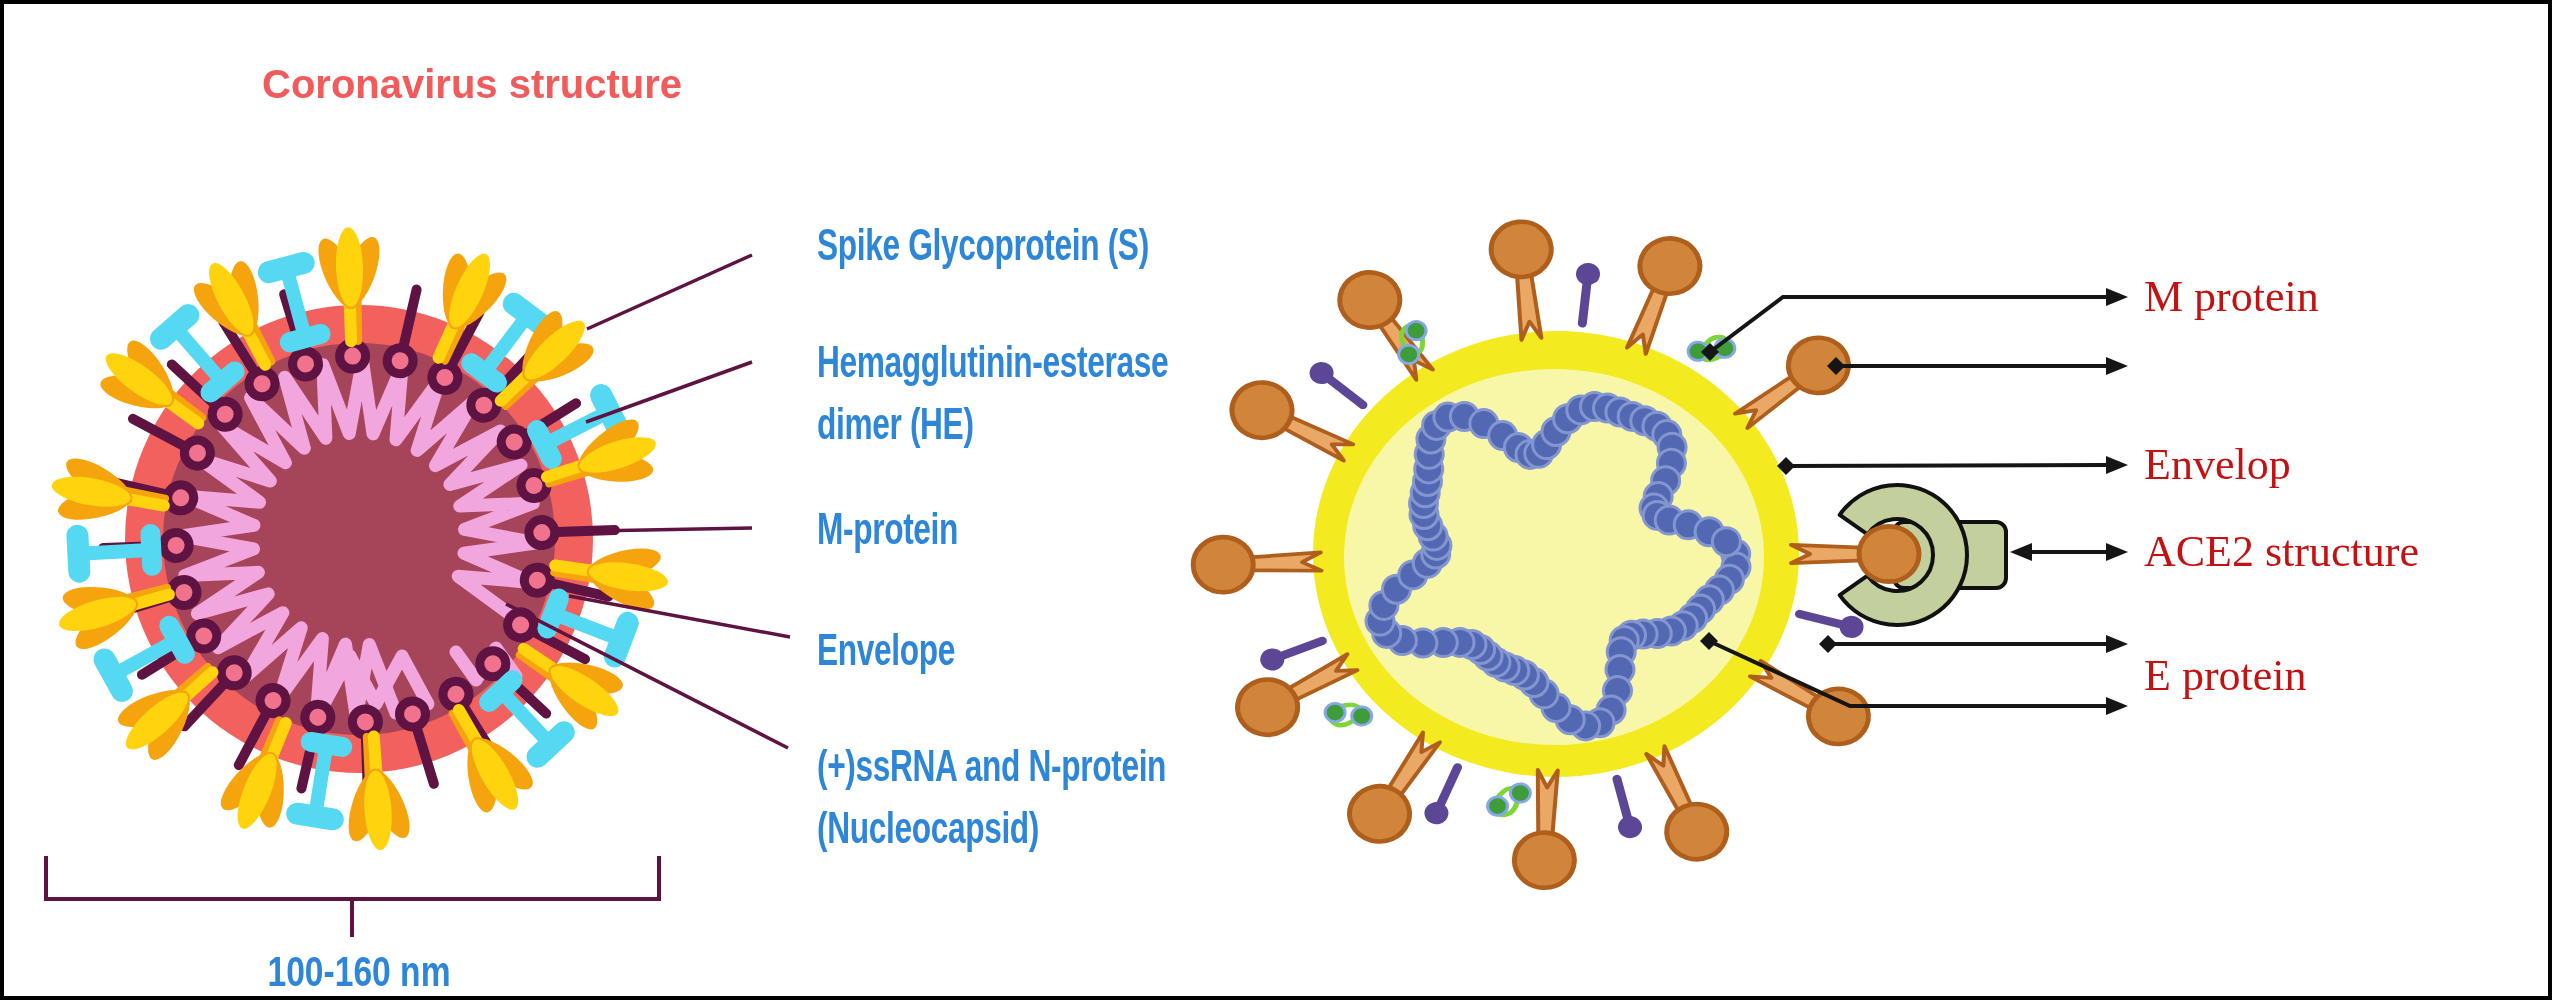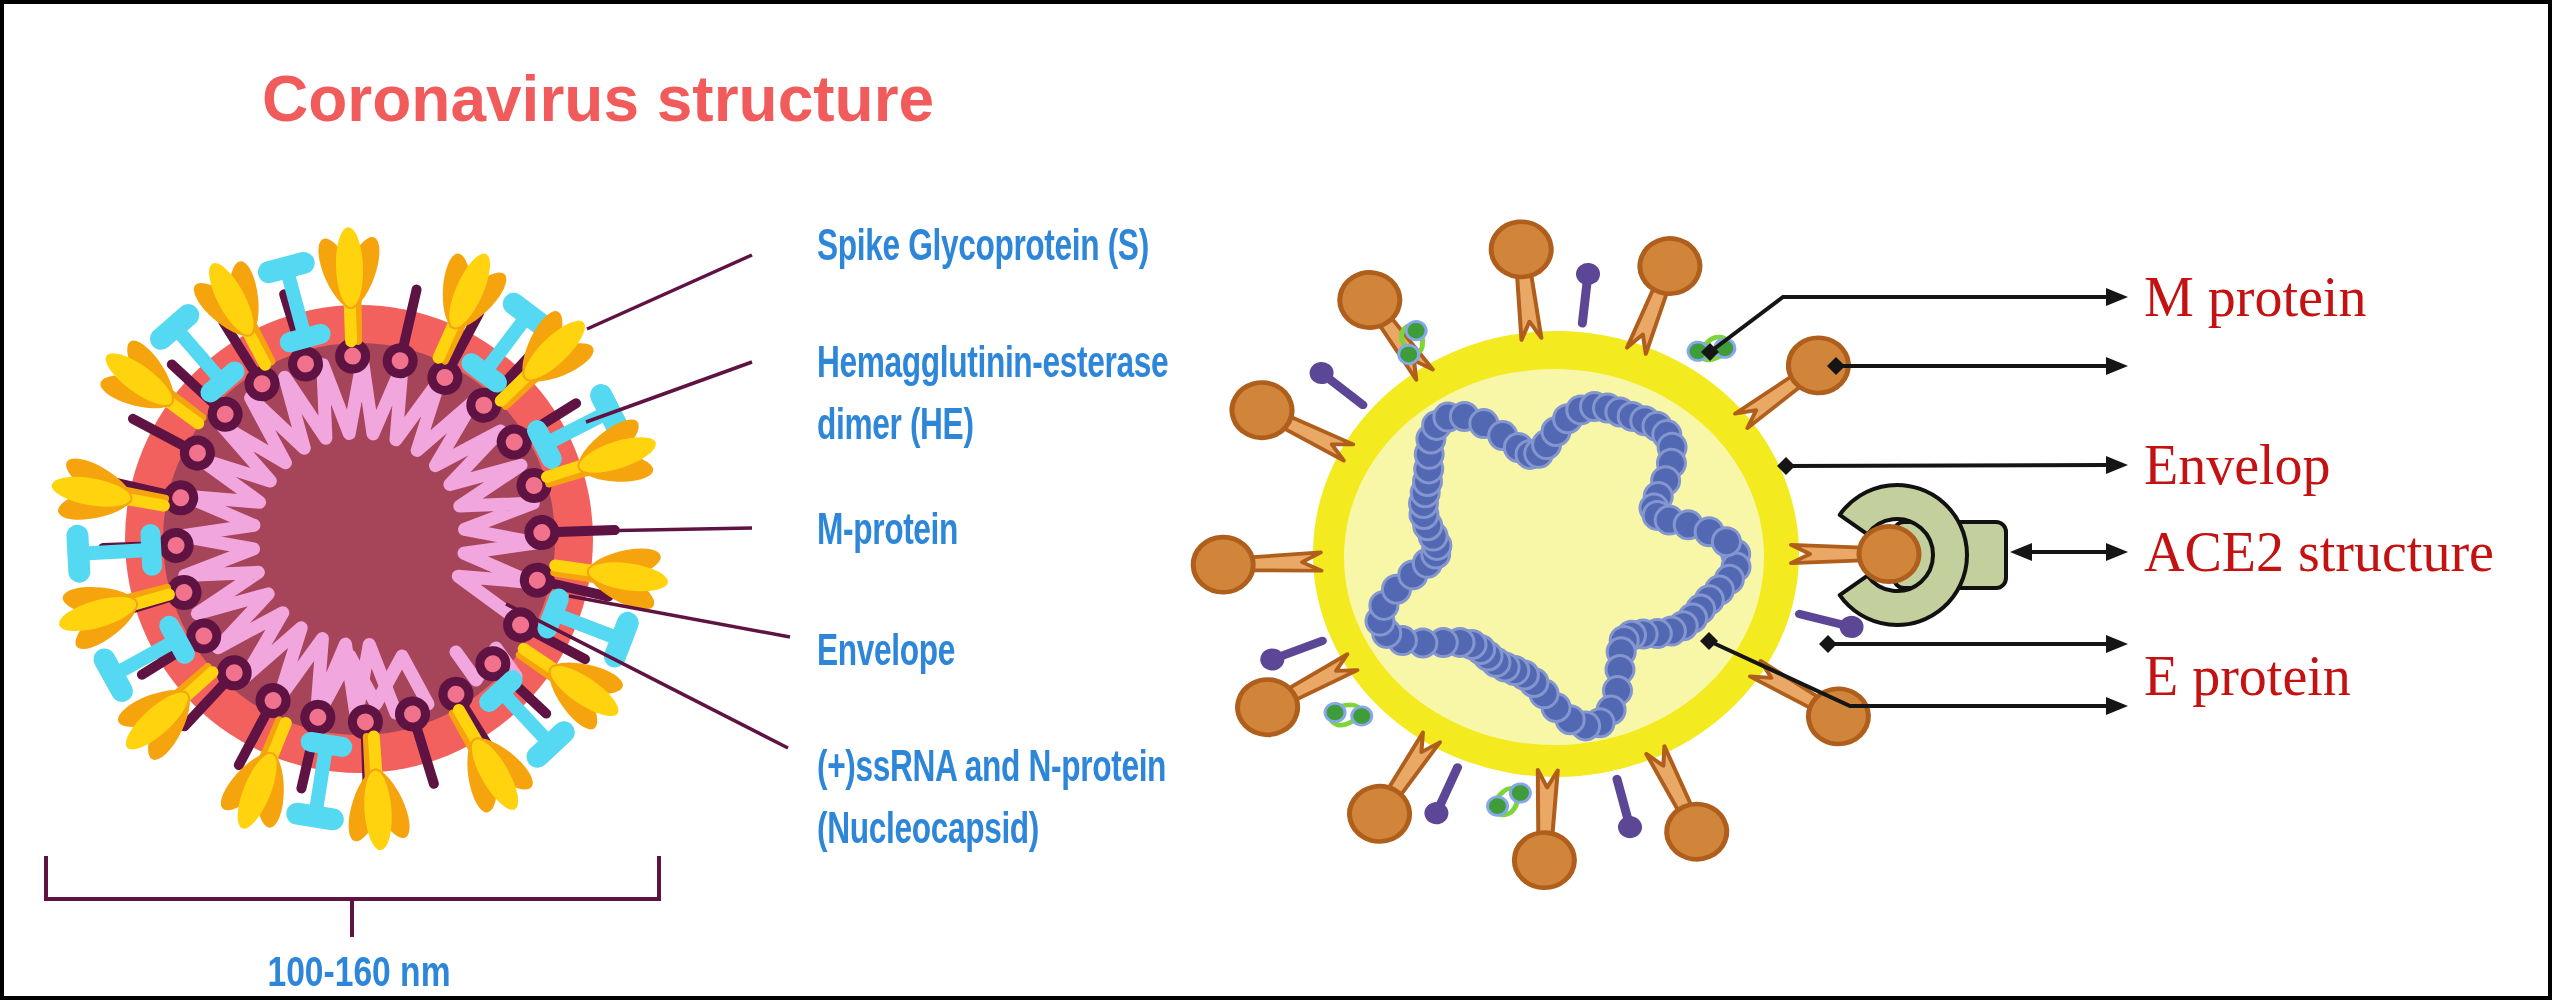--- a/index.html
+++ b/index.html
@@ -4,37 +4,37 @@
 <style>
   html,body{margin:0;padding:0;background:#fff;}
   .canvas{
     position:relative;width:2552px;height:1000px;background:#ffffff;
     box-sizing:border-box;border:4px solid #000;overflow:hidden;
     font-family:"Liberation Sans", sans-serif;
   }
   #diagram{position:absolute;left:0;top:0;}
   .page-title{
     position:absolute;left:258px;top:58px;
-    font-size:64px;font-weight:bold;color:#F15B5B;letter-spacing:0px;
+    font-size:40px;font-weight:bold;color:#F15B5B;letter-spacing:0px;
     font-family:"Liberation Sans", sans-serif;white-space:nowrap;
   }
   .llabel{
     position:absolute;left:813px;color:#2E86D9;font-weight:bold;
     font-size:44px;line-height:62px;white-space:pre-line;
     transform:scaleX(0.72);transform-origin:0 0;letter-spacing:-0.5px;
     font-family:"Liberation Sans", sans-serif;
   }
   .size-label{
     position:absolute;left:205px;width:300px;top:944px;text-align:center;
     color:#2E86D9;font-weight:bold;font-size:42px;
     transform:scaleX(0.8);transform-origin:50% 0;
     font-family:"Liberation Sans", sans-serif;white-space:nowrap;
   }
   .rlabel{
-    position:absolute;left:2140px;color:#C41212;font-size:56px;line-height:48px;
+    position:absolute;left:2140px;color:#C41212;font-size:44px;line-height:48px;
     font-family:"Liberation Serif", serif;white-space:nowrap;
   }
   
   .ring{fill:#F2615D;}
   .core{fill:#A64459;}
   .squig{fill:none;stroke:#F2A6DE;stroke-width:13;stroke-linecap:round;stroke-linejoin:round;}
   .plumline{stroke:#5E1342;stroke-width:3.5;}
   .bracket{stroke:#5E1342;stroke-width:4;fill:none;}
   .memb{fill:#F3EA20;}
   .pale{fill:#F8F7A8;}

